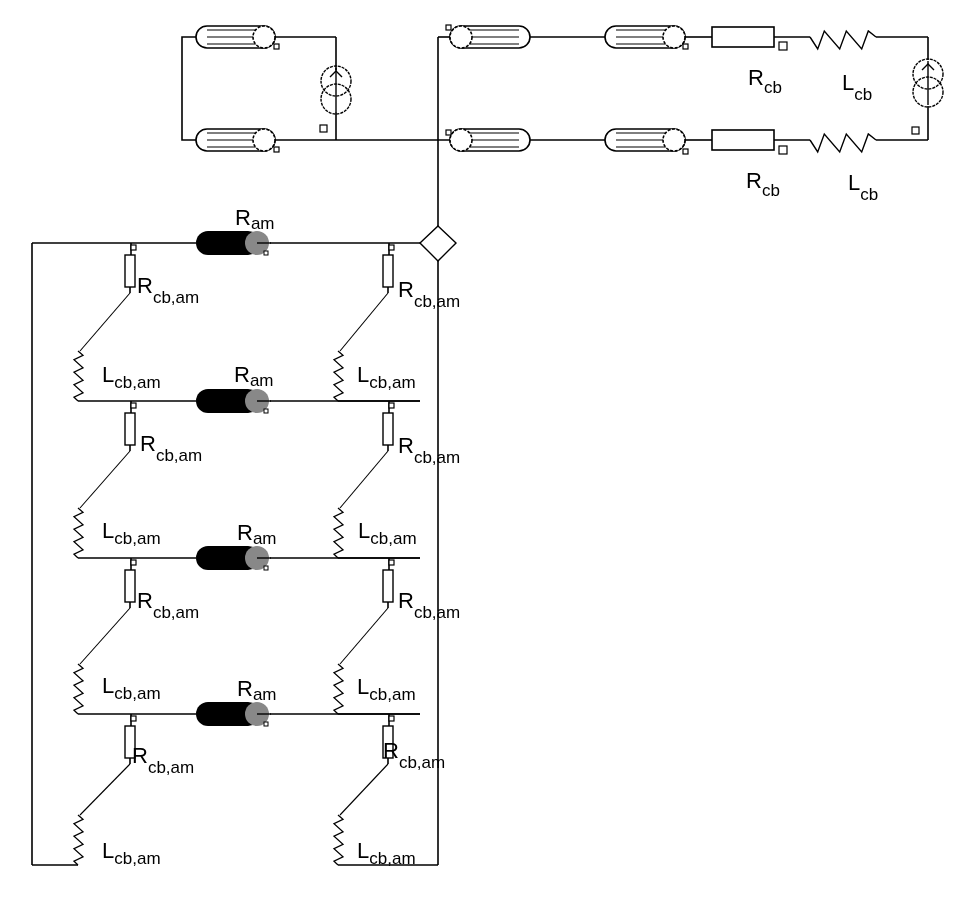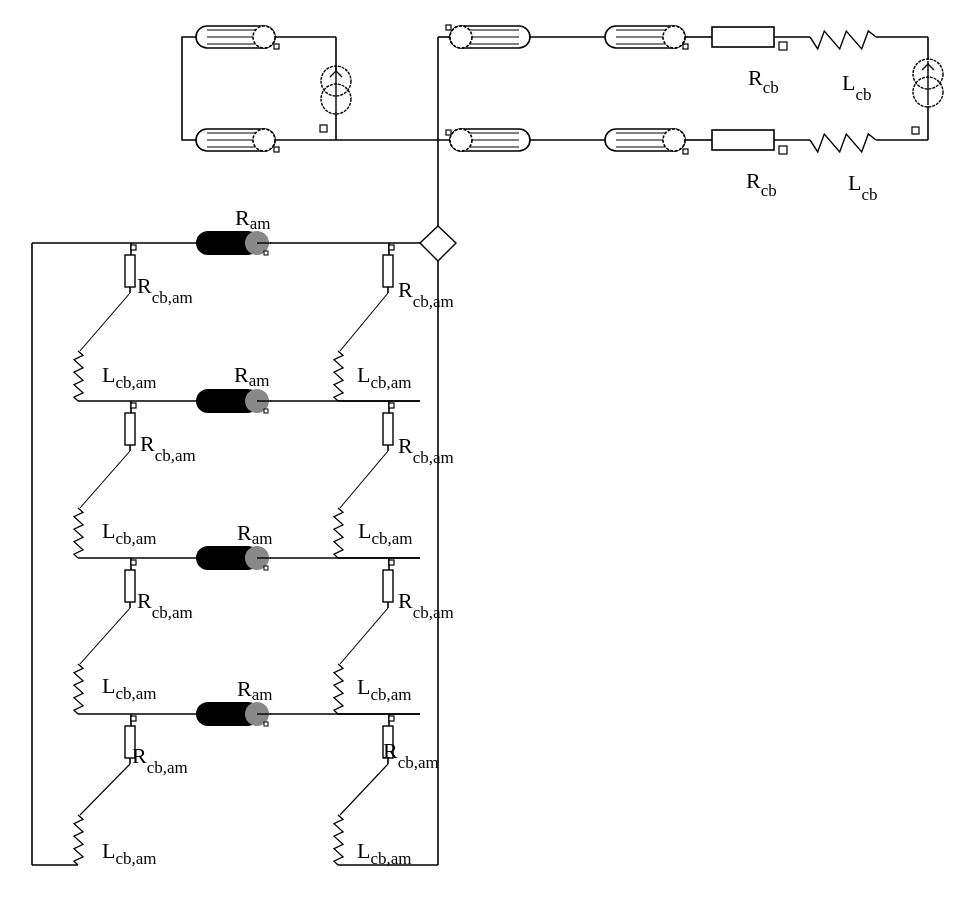--- a/index.html
+++ b/index.html
@@ -1,18 +1,18 @@
 <!DOCTYPE html>
 <html><head>
 <meta charset="utf-8">
 <style>
   html,body{margin:0;padding:0;background:#fff;}
   body{width:980px;height:899px;position:relative;overflow:hidden;font-family:"Liberation Sans",sans-serif;}
   svg{position:absolute;left:0;top:0;}
-  .lbl{position:absolute;font-family:Liberation Serif, serif;color:#000;white-space:nowrap;line-height:1;}
+  .lbl{position:absolute;font-family:Liberation Sans, sans-serif;color:#000;white-space:nowrap;line-height:1;}
   .main{font-size:22px;}
   .sub{font-size:17px;}
 </style>
 </head>
 <body>
 
 <svg id="schem" width="980" height="899" viewBox="0 0 980 899" xmlns="http://www.w3.org/2000/svg">
   <g id="wires" stroke="#000" stroke-width="1.6" fill="none">
       <polyline points="196,37 182,37 182,140 196,140" fill="none" stroke="#000" stroke-width="1.6"></polyline>
       <line x1="275" y1="37" x2="336" y2="37" stroke="#000" stroke-width="1.6"></line>

